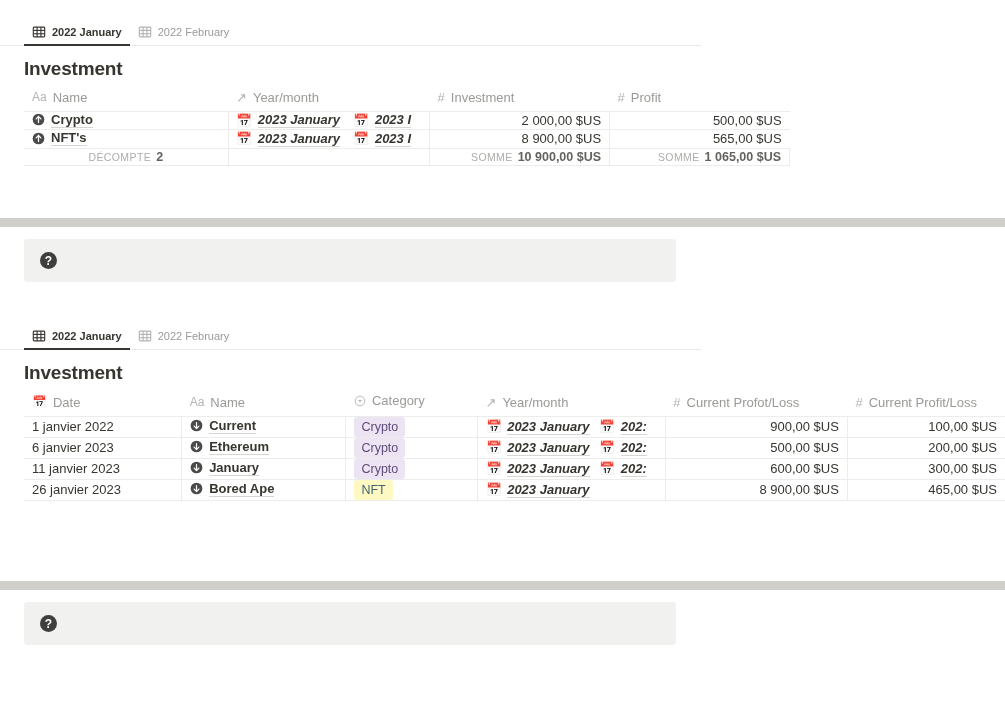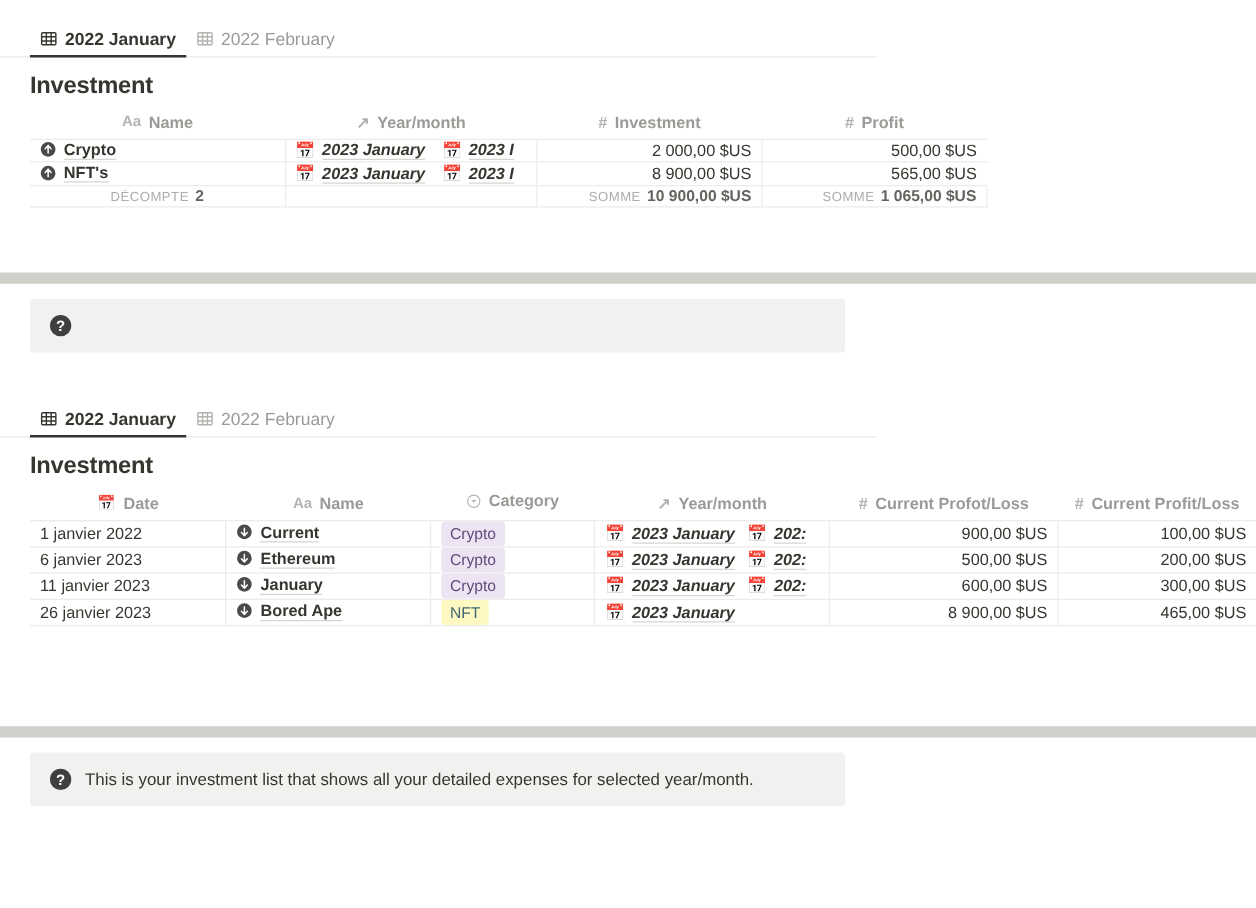--- a/index.html
+++ b/index.html
@@ -35,21 +35,21 @@
     padding-left: 24px;
     box-sizing: border-box;
     border-bottom: 1px solid #e9e9e7;
     width: 701px;
     height: 30px;
   }
   .tab {
     display: flex;
     align-items: center;
     gap: 6px;
-    font-size: 14px;
+    font-size: 11px;
     padding: 0 8px 6px 8px;
     white-space: nowrap;
     position: relative;
     cursor: pointer;
   }
   .tab.active { color: #37352f; font-weight: 600; }
   .tab.active::after {
     content: "";
     position: absolute;
     left: 0; right: 0; bottom: -1px;
@@ -70,24 +70,24 @@
     color: #37352f;
   }
 
   
   table.nt {
     border-collapse: collapse;
     table-layout: fixed;
     margin-left: 24px;
   }
   table.nt th {
-    font-weight: 700;
+    font-weight: 400;
     font-size: 13px;
     color: #9b9a97;
-    text-align: center;
+    text-align: left;
     padding: 3px 8px 6px 8px;
     border-bottom: 1px solid #ececeb;
     vertical-align: bottom;
     white-space: nowrap;
     overflow: hidden;
   }
   table.nt th .thin {
     display: inline-flex;
     align-items: center;
     gap: 6px;
@@ -506,15 +506,14 @@
         </tr>
       </tbody>
   </table>
 </div>
 
 <div class="band" style="top:581px;"></div>
 
 <div class="block" style="top:602px;">
   <div class="callout">
     <span class="qmark">?</span>
-    <span>This is your investment list that shows all your detailed expenses for selected year/month.</span>
   </div>
 </div>
 
 </body></html>

